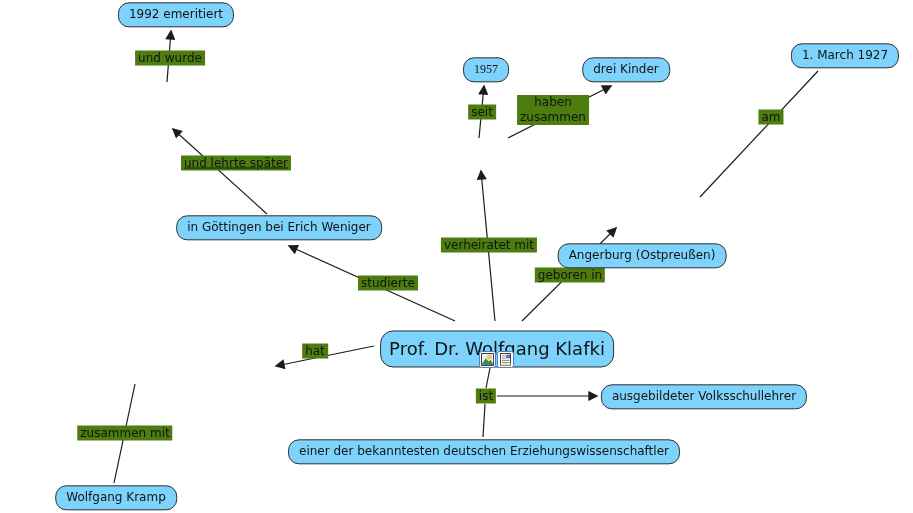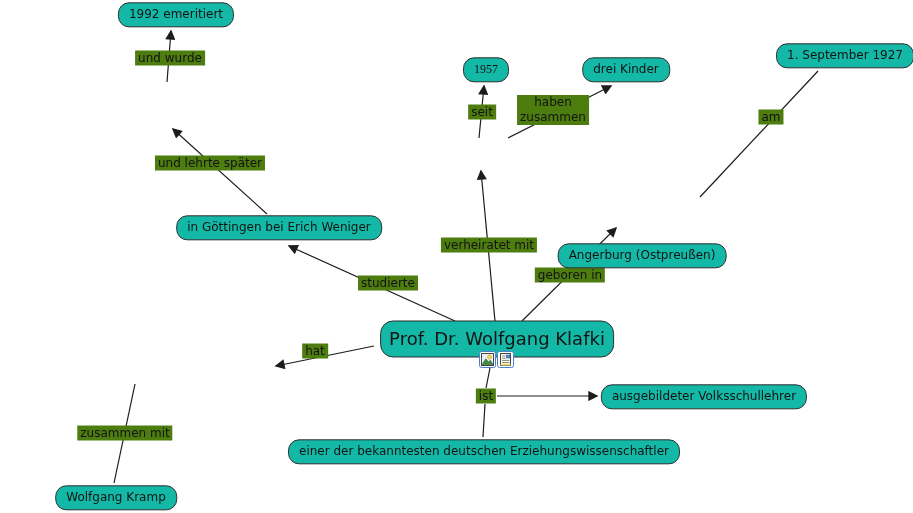--- a/index.html
+++ b/index.html
@@ -14,36 +14,37 @@
   }
   .links-layer {
     position: absolute;
     left: 0; top: 0;
     width: 913px; height: 513px;
   }
   .links-layer line { stroke: #1c1c1c; stroke-width: 1.2; }
   .concept {
     position: absolute;
     transform: translate(-50%, -50%);
-    background: #14b8a6;
+    background: #7dd3fc;
     border: 1px solid #2d2d2d;
     border-radius: 11px;
     padding: 4px 10px;
     font-size: 12px;
     line-height: 1.28;
     white-space: nowrap;
     text-align: center;
     color: #141414;
     box-sizing: border-box;
   }
   .concept.multiline { white-space: pre-line; }
   .concept.main {
     font-size: 18px;
     padding: 6px 8px;
     border-radius: 13px;
+    margin-top: 10px;
   }
   .phrase {
     position: absolute;
     transform: translate(-50%, -50%);
     background: #4d7c0f;
     padding: 0 3px;
     font-size: 12px;
     line-height: 1.25;
     white-space: nowrap;
     text-align: center;
@@ -79,37 +80,37 @@
     <line x1="522" y1="321" x2="616" y2="228" marker-end="url(#arrow)"></line>
     <line x1="700" y1="197" x2="818" y2="71"></line>
     <line x1="374" y1="346" x2="276" y2="366" marker-end="url(#arrow)"></line>
     <line x1="135" y1="384" x2="114" y2="483"></line>
     <line x1="492" y1="358" x2="486" y2="388"></line>
     <line x1="485" y1="404" x2="483" y2="437"></line>
     <line x1="497" y1="396" x2="597" y2="396" marker-end="url(#arrow)"></line>
   </svg>
 
   <div class="phrase" style="left:170px; top:58px;">und wurde</div>
-  <div class="phrase" style="left:210px; top:163px;">und lehrte später</div>
+  <div class="phrase" style="left:236px; top:163px;text-decoration:underline;">und lehrte später</div>
   <div class="phrase" style="left:388px; top:283px;">studierte</div>
   <div class="phrase" style="left:482px; top:112px;">seit</div>
   <div class="phrase multiline" style="left:553px; top:110px;">haben
 zusammen</div>
   <div class="phrase" style="left:771px; top:117px;">am</div>
   <div class="phrase" style="left:489px; top:245px;">verheiratet mit</div>
   <div class="phrase" style="left:570px; top:275px;">geboren in</div>
   <div class="phrase" style="left:315px; top:351px;">hat</div>
   <div class="phrase" style="left:125px; top:433px;">zusammen mit</div>
   <div class="phrase" style="left:486px; top:396px;">ist</div>
 
   <div class="concept" style="left:176px; top:15px;">1992 emeritiert</div>
   <div class="concept" style="left:279px; top:228px;">in Göttingen bei Erich Weniger</div>
   <div class="concept" style="left:486px; top:70px;font-family:Liberation Serif, serif;">1957</div>
   <div class="concept" style="left:626px; top:70px;">drei Kinder</div>
-  <div class="concept" style="left:845px; top:56px;">1. September 1927</div>
+  <div class="concept" style="left:845px; top:56px;">1. March 1927</div>
   <div class="concept" style="left:642px; top:212px;margin-top:44px;">Angerburg (Ostpreußen)</div>
   <div class="concept main" style="left:497px; top:339px;">Prof. Dr. Wolfgang Klafki</div>
   <div class="concept" style="left:704px; top:397px;">ausgebildeter Volksschullehrer</div>
   <div class="concept" style="left:484px; top:452px;">einer der bekanntesten deutschen Erziehungswissenschaftler</div>
   <div class="concept" style="left:116px; top:498px;">Wolfgang Kramp</div>
 
   <div class="resource-icons">
     <svg width="17" height="17" viewBox="0 0 17 17">
       <rect x="0.5" y="0.5" width="16" height="16" rx="2" fill="#ffffff" stroke="#4d7fd0"></rect>
       <rect x="2.5" y="2.5" width="12" height="12" fill="#e8f1fb" stroke="#444444" stroke-width="1"></rect>

